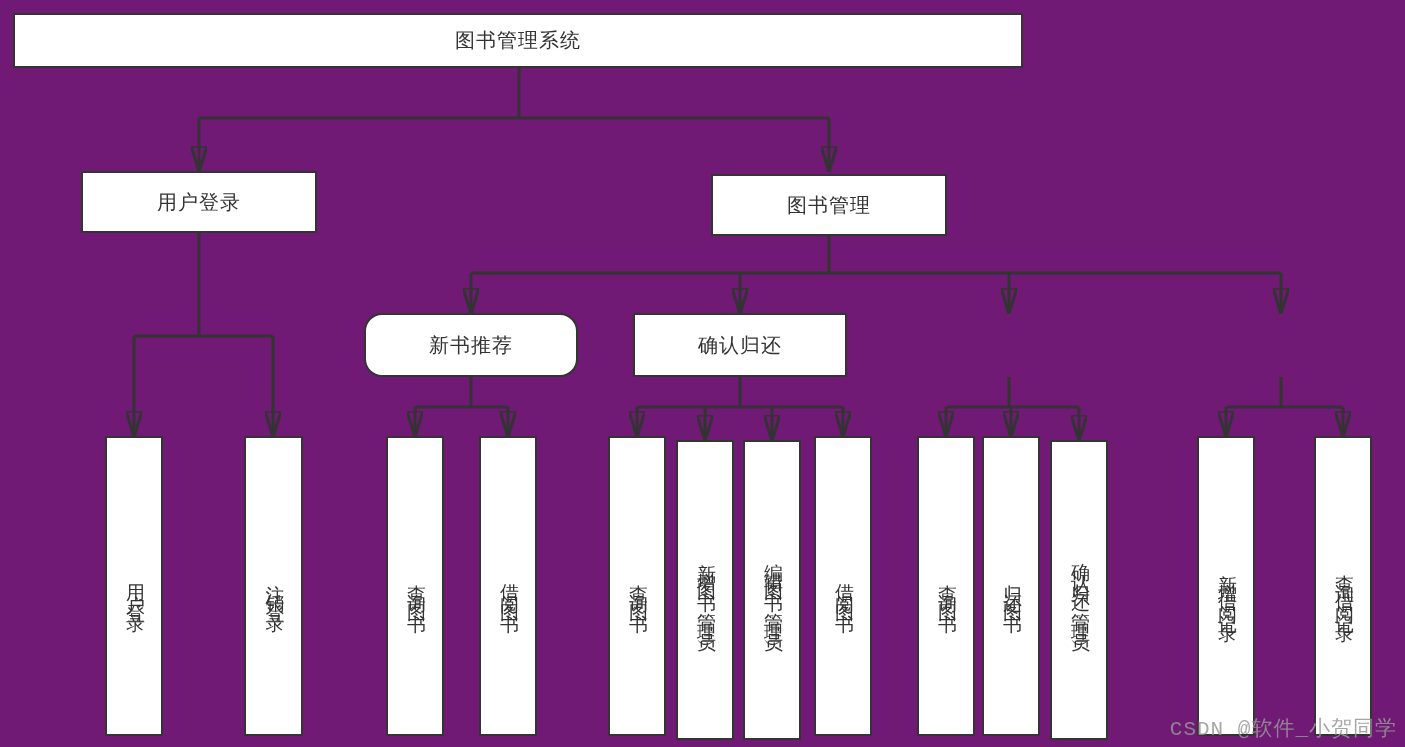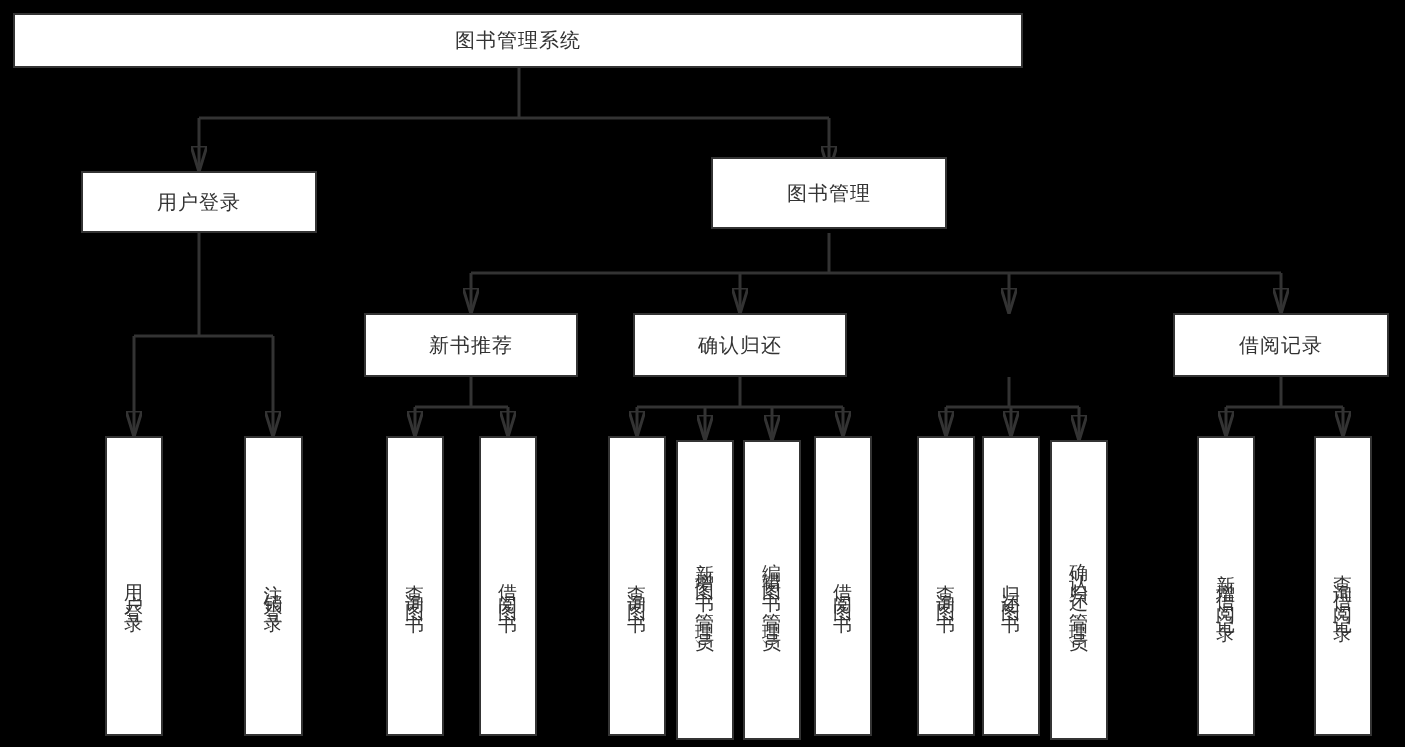--- a/index.html
+++ b/index.html
@@ -1,19 +1,19 @@
 <!DOCTYPE html>
 <html><head>
 <meta charset="utf-8">
 <style>
   html,body { margin:0; padding:0; background:#ffffff; }
   #canvas {
     position:relative; width:1405px; height:747px;
-    background:#000000; overflow:hidden;
-    font-family:Liberation Sans, sans-serif;
+    background:#701a75; overflow:hidden;
+    font-family:Liberation Mono, monospace;
     color:#333333;
   }
   #wires { position:absolute; left:0; top:0; width:1405px; height:747px; }
   .box {
     position:absolute; box-sizing:border-box;
     background:#ffffff; border:2px solid #343434;
     display:flex; align-items:center; justify-content:center;
     z-index:2;
   }
   .hbox { font-size:20px; letter-spacing:1px; white-space:nowrap; }
@@ -83,32 +83,29 @@
     <line x1="1343" y1="407" x2="1343" y2="436" marker-end="url(#arrow)"></line>
   </svg>
 
   <div class="box hbox" style="left:13px; top:13px; width:1010px; height:55px;">
     <span>图书管理系统</span>
   </div>
 
   <div class="box hbox" style="left:81px; top:171px; width:236px; height:62px;">
     <span>用户登录</span>
   </div>
-  <div class="box hbox" style="left:711px; top:157px; width:236px; height:72px;">
+  <div class="box hbox" style="left:711px; top:174px; width:236px; height:62px;">
     <span>图书管理</span>
   </div>
 
-  <div class="box hbox" style="left:364px; top:313px; width:214px; height:64px;">
+  <div class="box hbox" style="left:364px; top:313px; width:214px; height:64px;border-radius:18px;">
     <span>新书推荐</span>
   </div>
   <div class="box hbox" style="left:633px; top:313px; width:214px; height:64px;">
     <span>确认归还</span>
-  </div>
-  <div class="box hbox" style="left:1173px; top:313px; width:216px; height:64px;">
-    <span>借阅记录</span>
   </div>
 
   <div class="box vbox" style="left:105px; top:436px; width:58px; height:300px;">
     <span>用户登录</span>
   </div>
   <div class="box vbox" style="left:244px; top:436px; width:59px; height:300px;">
     <span>注销登录</span>
   </div>
 
   <div class="box vbox" style="left:386px; top:436px; width:58px; height:300px;">
@@ -141,13 +138,14 @@
     <span>确认归还（管理员）</span>
   </div>
 
   <div class="box vbox" style="left:1197px; top:436px; width:58px; height:300px;">
     <span>新增借阅记录</span>
   </div>
   <div class="box vbox" style="left:1314px; top:436px; width:58px; height:300px;">
     <span>查询借阅记录</span>
   </div>
 
+  <div class="watermark">CSDN @软件_小贺同学</div>
 </div>
 
 </body></html>

